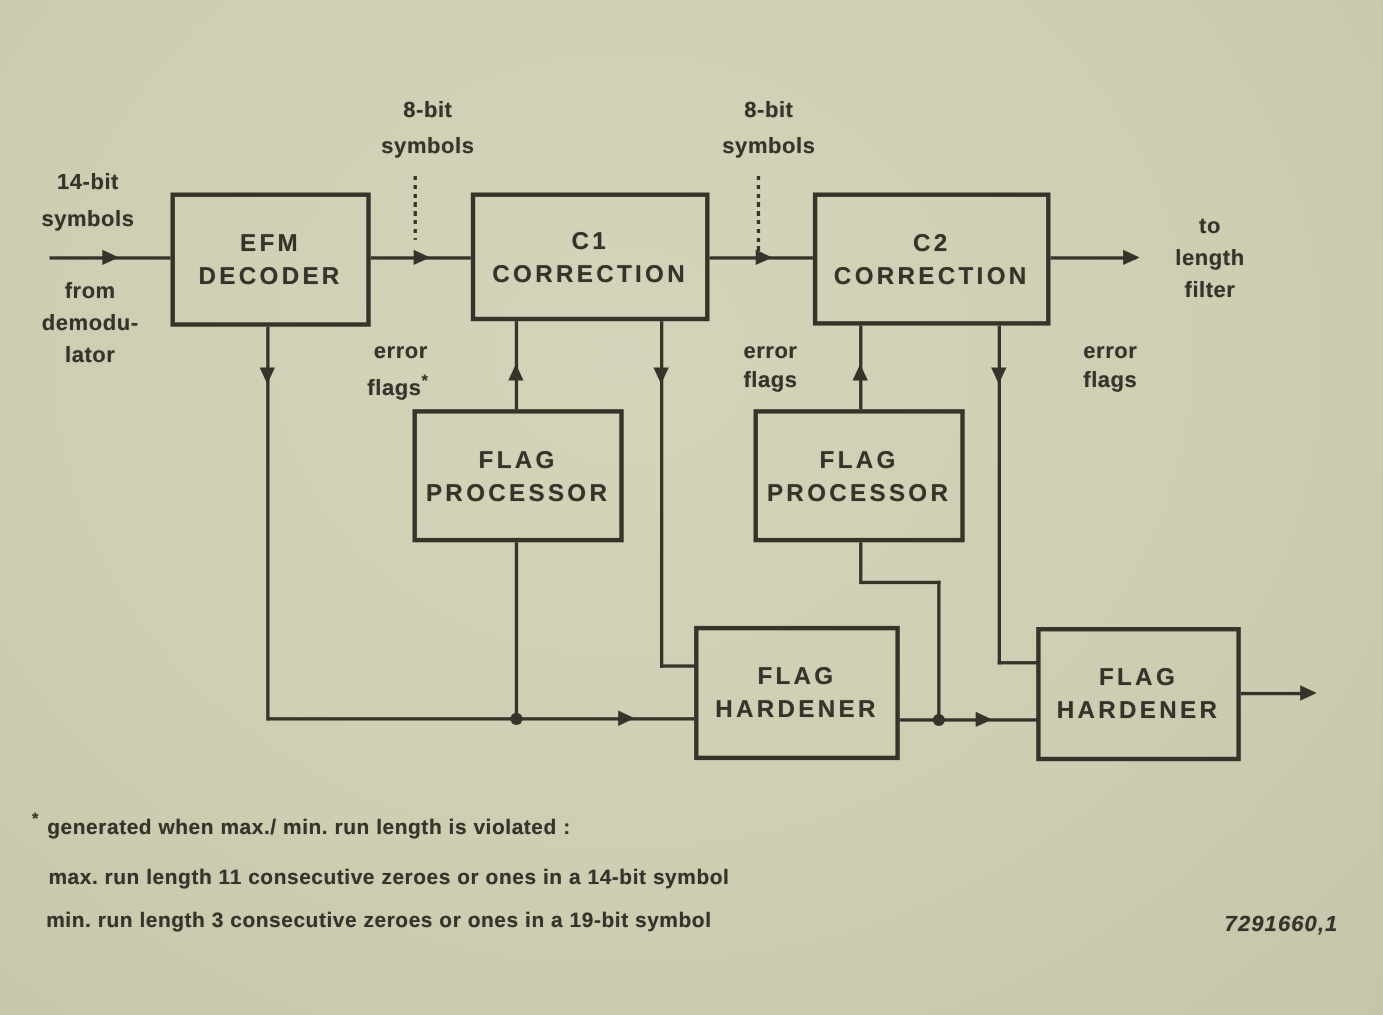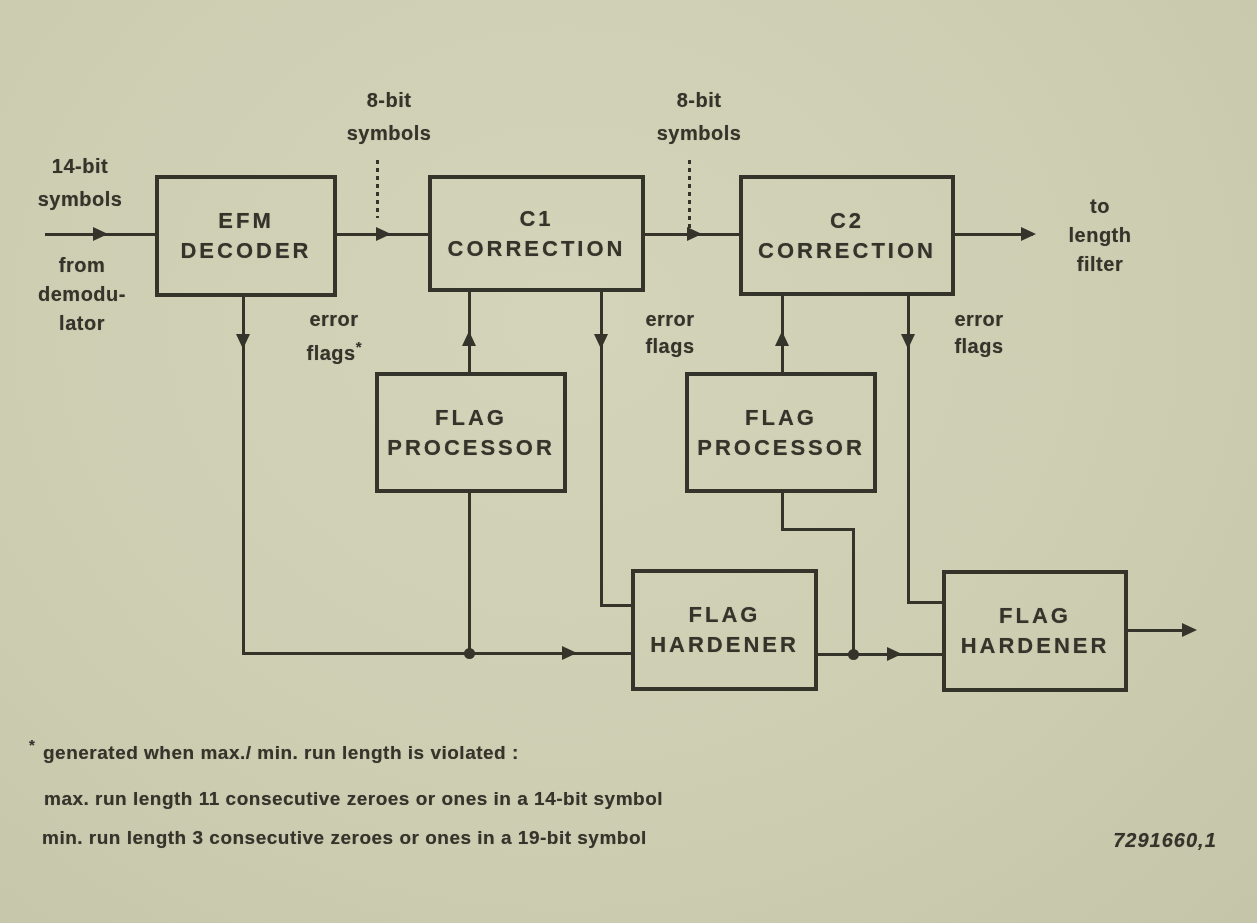--- a/index.html
+++ b/index.html
@@ -41,21 +41,21 @@
   .dot{position:absolute;width:11px;height:11px;border-radius:50%;background:var(--ink);}
   .lab{
     position:absolute;color:var(--ink);
     font-weight:bold;font-size:20px;line-height:33px;letter-spacing:.5px;
     text-align:center;text-shadow:0 0 0.8px rgba(53,52,43,.5);
     white-space:nowrap;
   }
   .lab.lh29{line-height:29px}
   .lab.lh27{line-height:27px}
   .lab.lh26{line-height:26px}
-  .lab.left{text-align:center}
+  .lab.left{text-align:right}
   .mark{vertical-align:super;font-size:15px;letter-spacing:0;}
   .fn{
     position:absolute;color:var(--ink);
     font-weight:bold;font-size:19px;line-height:1.2;letter-spacing:.5px;
     text-shadow:0 0 0.7px rgba(53,52,43,.5);white-space:nowrap;
   }
   .fnmark{font-size:15px;}
   .fig{
     position:absolute;color:var(--ink);
     font-weight:bold;font-style:italic;font-size:20px;letter-spacing:1px;

